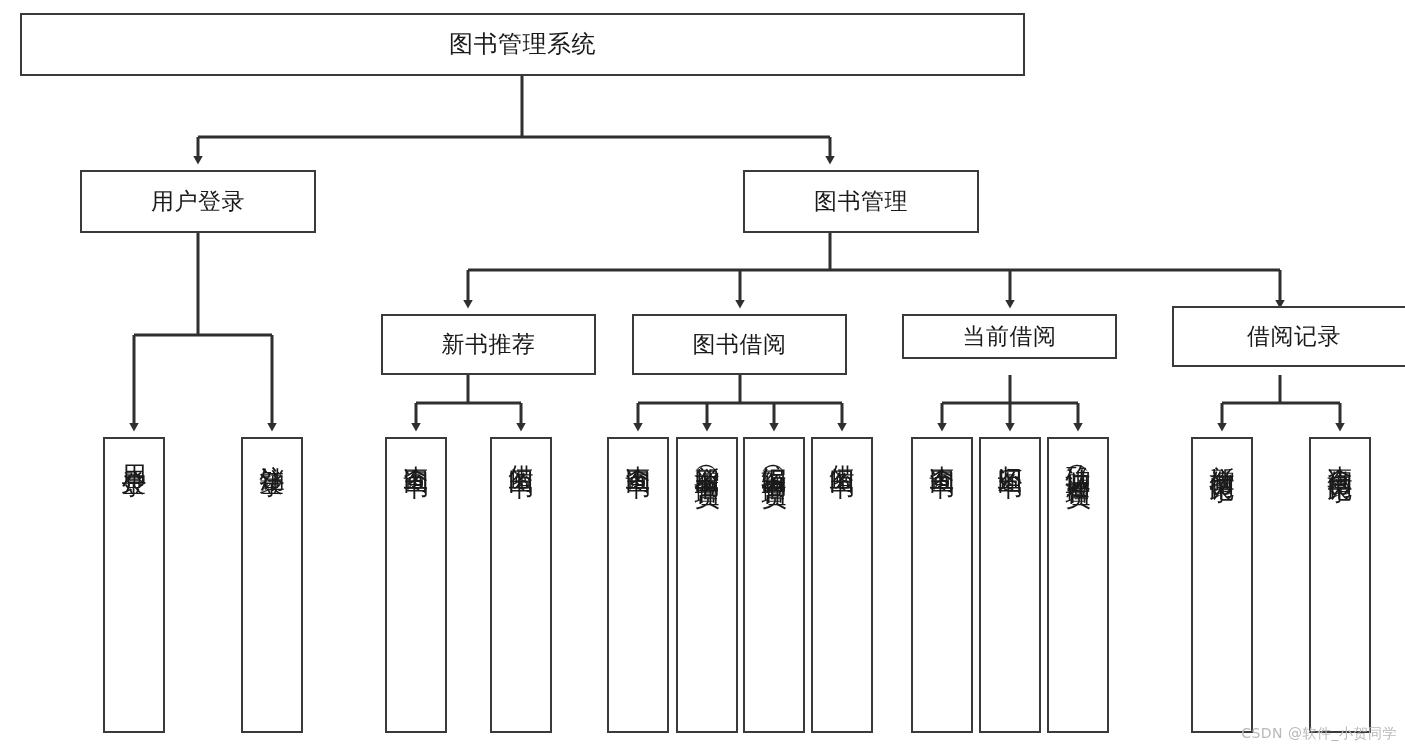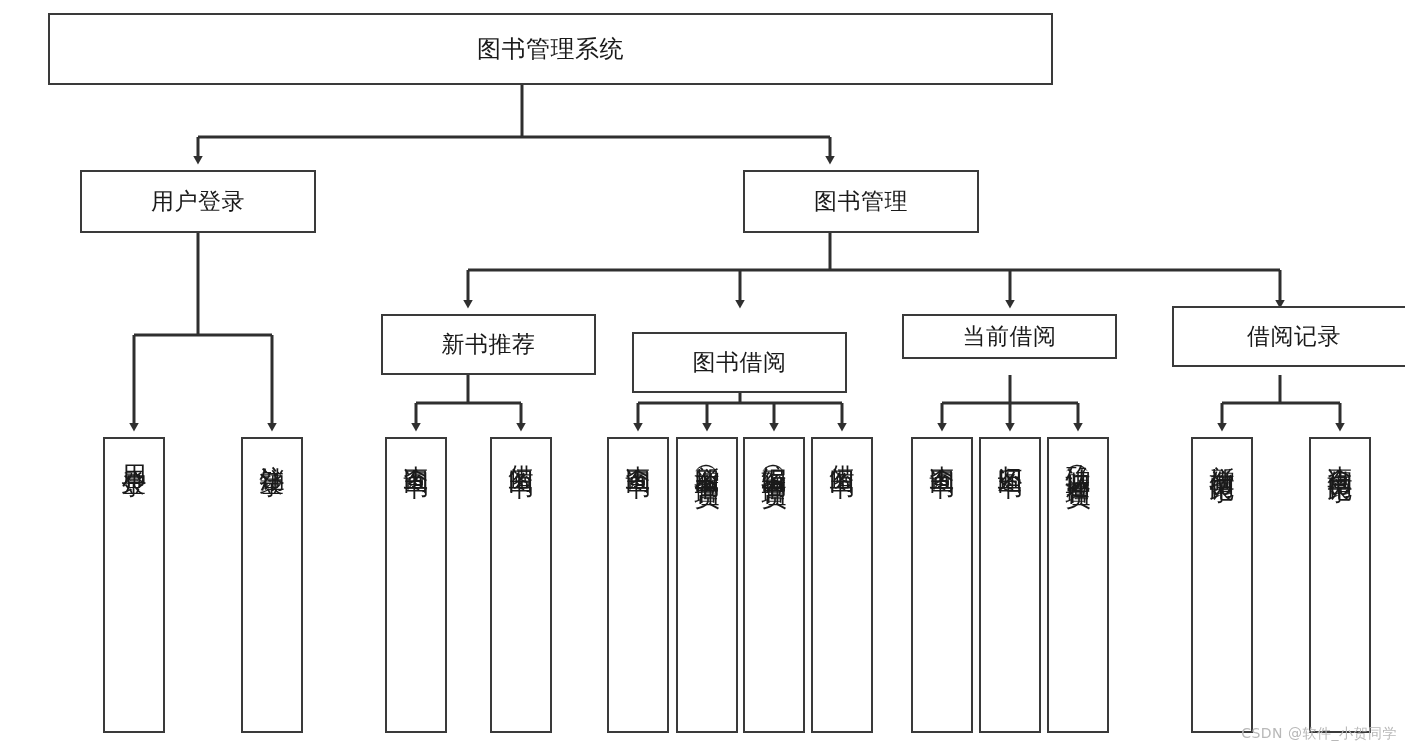--- a/index.html
+++ b/index.html
@@ -122,37 +122,37 @@
       <path d="M1010,403 L1010,423" marker-end="url(#arrow)"></path>
       <path d="M1078,403 L1078,423" marker-end="url(#arrow)"></path>
 
       <path d="M1280,375 L1280,403"></path>
       <path d="M1222,403 L1340,403"></path>
       <path d="M1222,403 L1222,423" marker-end="url(#arrow)"></path>
       <path d="M1340,403 L1340,423" marker-end="url(#arrow)"></path>
     </g>
   </svg>
 
-  <div class="node horiz root" style="left:20px; top:13px; width:1005px; height:72px;margin-left:28px;">
+  <div class="node horiz root" style="left:20px; top:13px; width:1005px; height:63px;">
     <span class="label">图书管理系统</span>
   </div>
 
   <div class="node horiz" style="left:80px; top:170px; width:236px; height:63px;">
     <span class="label">用户登录</span>
   </div>
 
   <div class="node horiz" style="left:743px; top:170px; width:236px; height:63px;">
     <span class="label">图书管理</span>
   </div>
 
   <div class="node horiz" style="left:381px; top:314px; width:215px; height:61px;align-items:center;">
     <span class="label">新书推荐</span>
   </div>
 
-  <div class="node horiz" style="left:632px; top:314px; width:215px; height:61px;margin-top:18px;">
+  <div class="node horiz" style="left:632px; top:314px; width:215px; height:61px;">
     <span class="label">图书借阅</span>
   </div>
 
   <div class="node horiz" style="left:902px; top:314px; width:215px; height:45px;">
     <span class="label">当前借阅</span>
   </div>
 
   <div class="node horiz" style="left:1172px; top:306px; width:244px; height:61px;">
     <span class="label">借阅记录</span>
   </div>

